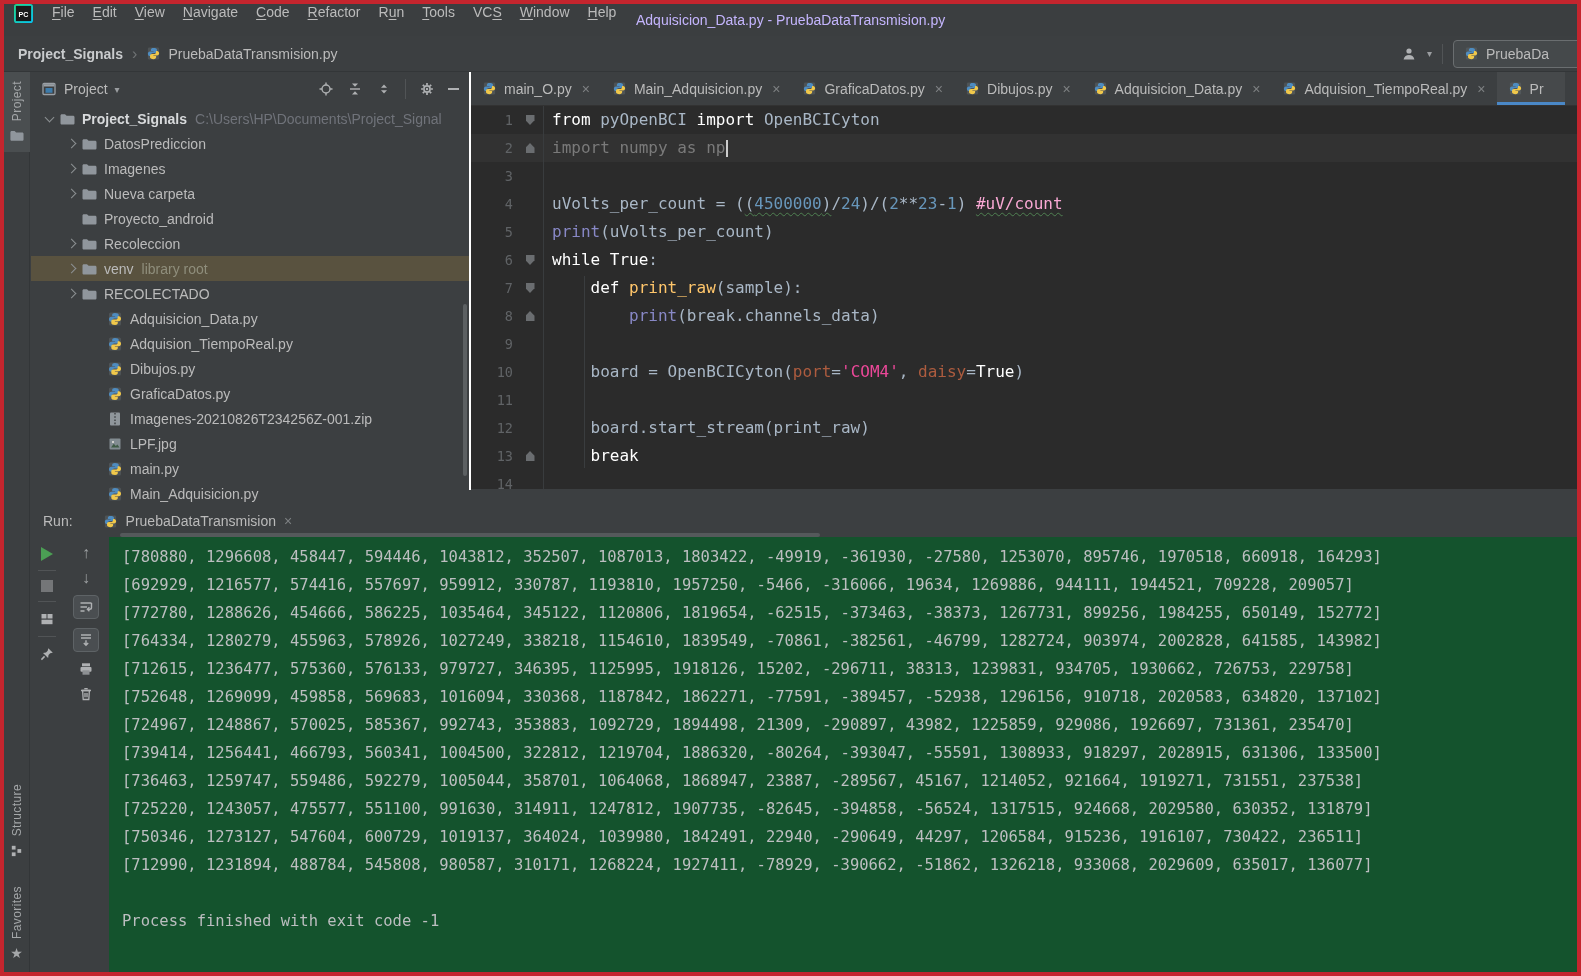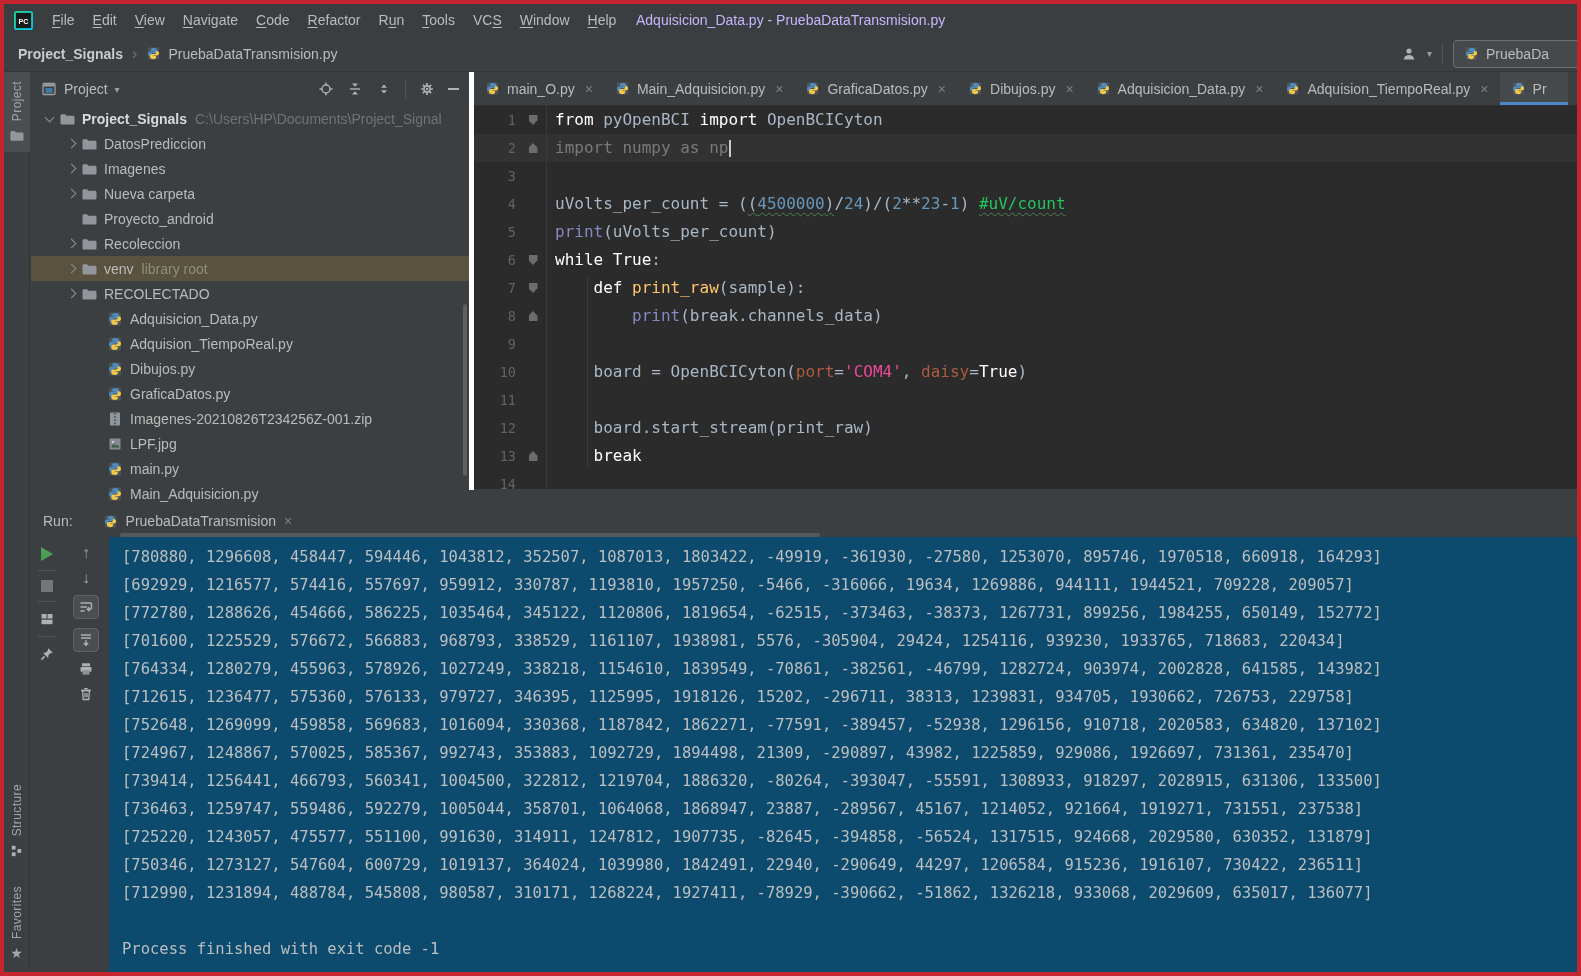--- a/index.html
+++ b/index.html
@@ -6,21 +6,21 @@
   body{
     position:relative;width:1581px;height:976px;box-sizing:border-box;
     background:#3c3f41;border:4px solid #c4252e;overflow:hidden;
     font-family:"Liberation Sans",sans-serif;color:#bbbbbb;
   }
   svg{display:block}
   .icon16{width:16px;height:16px;flex:none}
   .icon15{width:15px;height:15px;flex:none}
 
   
-  #titlebar{position:absolute;left:0;top:0;width:100%;height:32px;display:flex;align-items:center;
+  #titlebar{position:absolute;left:0;top:0;width:100%;height:32px;display:flex;align-items:flex-start;
     padding:0 8px;box-sizing:border-box;background:#3b3e40;}
   #pycharm-logo{width:19px;height:19px;margin:0 10px 0 2px}
   .menu-item{padding:0 9px;font-size:14px;color:#bbbbbb;cursor:default;white-space:nowrap}
   .menu-item .mn{text-decoration:underline;text-underline-offset:2px}
   .win-title{position:absolute;left:632px;top:0;height:32px;display:flex;align-items:center;
     color:#c4b5fd;font-size:14px;white-space:nowrap}
 
   
   #crumbbar{position:absolute;left:0;top:32px;width:100%;height:36px;display:flex;align-items:center;
     padding:0 14px;box-sizing:border-box;background:#3c3f41;border-bottom:1px solid #333638;}
@@ -62,42 +62,42 @@
   .trow.i-folder .ti-folder{display:block}
   .trow.i-py .ti-py{display:block}
   .trow.i-zip .ti-zip{display:block}
   .trow.i-img .ti-img{display:block}
   .trow.root .tlabel{font-weight:bold;color:#d8dadc}
   .tsuffix{color:#70737a;margin-left:8px}
   .trow.sel .tsuffix{color:#8f8e7c}
   .pp-scroll{position:absolute;right:2px;top:232px;width:4px;height:172px;background:#5c6062;border-radius:2px}
 
   
-  #editor{position:absolute;left:465px;top:68px;right:0;height:418px;border-left:5px solid #ffffff;box-sizing:border-box}
+  #editor{position:absolute;left:465px;top:68px;right:0;height:418px;border-left:2px solid #ffffff;box-sizing:border-box}
   .tabbar{height:34px;display:flex;align-items:stretch;overflow:hidden;border-bottom:1px solid #323232;box-sizing:border-box}
   .etab{display:flex;align-items:center;gap:7px;padding:0 11px;color:#bbbbbb;font-size:14px;white-space:nowrap;flex:none}
   .tab-close{color:#7e8183;font-size:14px;margin-left:3px}
   .etab.active{background:#46494b;box-shadow:inset 0 -3px 0 #4a88c7}
   .code{position:relative;height:383px;background:#2b2b2b;overflow:hidden;
     font-family:"DejaVu Sans Mono",monospace;font-size:16px;line-height:28px}
   .cl{display:flex;height:28px;align-items:center}
   .cl.caretline{background:#323232}
   .ln{width:42px;flex:none;text-align:right;color:#606366;font-size:13.5px;padding-right:4px}
   .fold{width:26px;flex:none;display:flex;align-items:center;justify-content:center;align-self:stretch;border-right:1px solid #393c3e}
   .fm{width:9px;height:10px;background:#6a6d70;visibility:hidden}
   .fm.down{visibility:visible;clip-path:polygon(0 0,100% 0,100% 52%,50% 100%,0 52%)}
   .fm.up{visibility:visible;clip-path:polygon(50% 0,100% 48%,100% 100%,0 100%,0 48%)}
   .ctext{padding-left:8px;white-space:pre}
   .tk{white-space:pre}
   .tk.kw{color:#ffffff}
   .tk.pl{color:#a9b7c6}
   .tk.gray{color:#7a7a7a}
   .tk.num{color:#6897bb}
   .tk.str{color:#ec4899}
-  .tk.cmt{color:#22c55e}
+  .tk.cmt{color:#f9a8d4}
   .tk.fn{color:#ffc66b}
   .tk.fnb{color:#8888c6}
   .tk.param{color:#ad5c3f}
   .tk.u{text-decoration:underline;text-decoration-style:wavy;text-decoration-color:#4f8152;text-decoration-thickness:1px;text-underline-offset:3px}
   .tk.caret{display:inline-block;width:2px;height:17px;background:#cccccc;vertical-align:middle;margin-left:1px}
   .iguide{position:absolute;left:113px;top:170px;width:1px;height:192px;background:#3a3d3f}
 
   
   #run-panel{position:absolute;left:27px;top:501px;right:0;bottom:0;display:flex;flex-direction:column}
   .run-header{height:32px;flex:none;display:flex;align-items:center;padding-left:12px;position:relative}
@@ -107,21 +107,21 @@
   .run-scroll{position:absolute;left:89px;bottom:0;width:700px;height:4px;background:#55595b;border-radius:2px}
   .run-body{flex:1;display:flex;min-height:0}
   .tbar-outer{width:32px;flex:none;display:flex;flex-direction:column;align-items:center;padding-top:10px;gap:9px}
   .tbar-inner{width:46px;flex:none;display:flex;flex-direction:column;align-items:center;padding-top:8px;gap:9px}
   .hdiv{width:18px;height:1px;background:#515456}
   .play{width:0;height:0;border-left:12px solid #4b9e54;border-top:7px solid transparent;border-bottom:7px solid transparent}
   .stopsq{width:12px;height:12px;background:#747678}
   .arrow-ic{color:#9da0a2;font-size:16px;line-height:1}
   .boxed{width:26px;height:24px;display:flex;align-items:center;justify-content:center;background:#4a4e51;
     border:1px solid #5e6366;border-radius:4px;box-sizing:border-box}
-  .console{flex:1;background:#0c4a6e;font-family:"DejaVu Sans Mono",monospace;font-size:15.5px;line-height:28px;
+  .console{flex:1;background:#14532d;font-family:"DejaVu Sans Mono",monospace;font-size:15.5px;line-height:28px;
     color:#bcbec0;padding:6px 0 0 13px;overflow:hidden}
   .cline{white-space:pre;height:28px}
   .blankline{height:28px}
 </style>
 </head>
 <body>
 
 <svg width="0" height="0" style="position:absolute" aria-hidden="true">
   <defs>
     <linearGradient id="pcgrad" x1="0" y1="0" x2="1" y2="1">
@@ -738,21 +738,20 @@
     </div>
     <div class="console">
       <div>
 
           <div class="cline">[780880, 1296608, 458447, 594446, 1043812, 352507, 1087013, 1803422, -49919, -361930, -27580, 1253070, 895746, 1970518, 660918, 164293]</div>
 
           <div class="cline">[692929, 1216577, 574416, 557697, 959912, 330787, 1193810, 1957250, -5466, -316066, 19634, 1269886, 944111, 1944521, 709228, 209057]</div>
 
           <div class="cline">[772780, 1288626, 454666, 586225, 1035464, 345122, 1120806, 1819654, -62515, -373463, -38373, 1267731, 899256, 1984255, 650149, 152772]</div>
 
-          <div class="cline">[701600, 1225529, 576672, 566883, 968793, 338529, 1161107, 1938981, 5576, -305904, 29424, 1254116, 939230, 1933765, 718683, 220434]</div>
 
           <div class="cline">[764334, 1280279, 455963, 578926, 1027249, 338218, 1154610, 1839549, -70861, -382561, -46799, 1282724, 903974, 2002828, 641585, 143982]</div>
 
           <div class="cline">[712615, 1236477, 575360, 576133, 979727, 346395, 1125995, 1918126, 15202, -296711, 38313, 1239831, 934705, 1930662, 726753, 229758]</div>
 
           <div class="cline">[752648, 1269099, 459858, 569683, 1016094, 330368, 1187842, 1862271, -77591, -389457, -52938, 1296156, 910718, 2020583, 634820, 137102]</div>
 
           <div class="cline">[724967, 1248867, 570025, 585367, 992743, 353883, 1092729, 1894498, 21309, -290897, 43982, 1225859, 929086, 1926697, 731361, 235470]</div>
 
           <div class="cline">[739414, 1256441, 466793, 560341, 1004500, 322812, 1219704, 1886320, -80264, -393047, -55591, 1308933, 918297, 2028915, 631306, 133500]</div>

